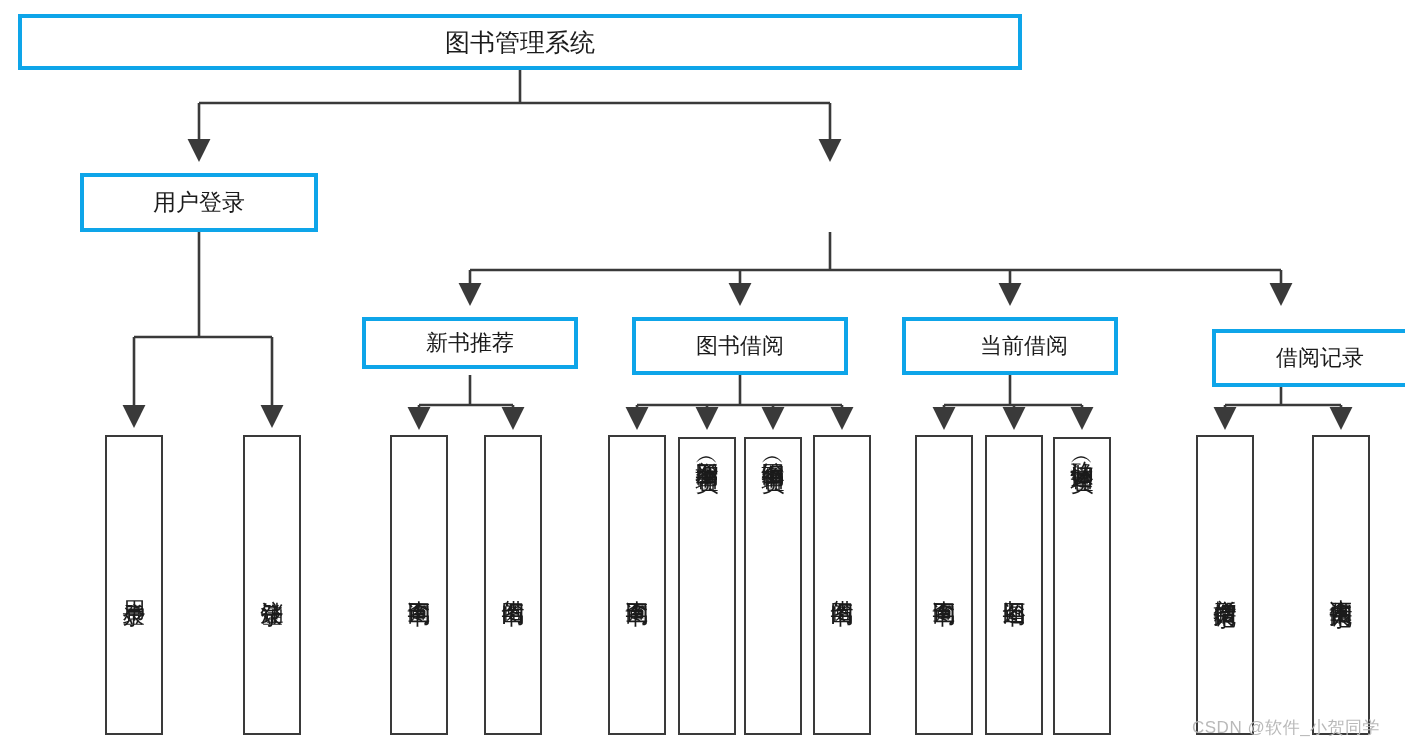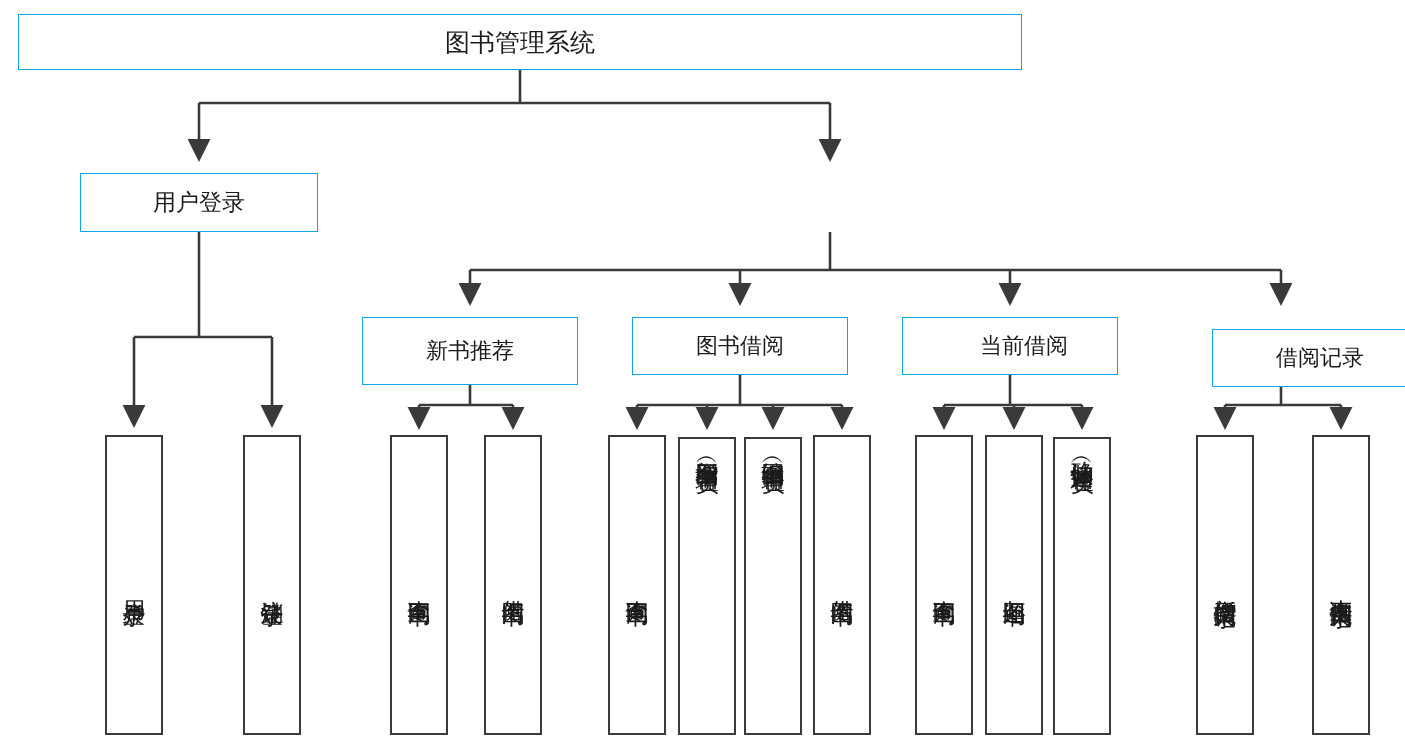--- a/index.html
+++ b/index.html
@@ -21,21 +21,21 @@
     position: absolute;
     left: 0;
     top: 0;
     width: 1405px;
     height: 747px;
     pointer-events: none;
   }
   .node {
     position: absolute;
     box-sizing: border-box;
-    border: 1px solid #0ea5e9;
+    border: 4px solid #0ea5e9;
     background: #ffffff;
     display: flex;
     align-items: center;
     justify-content: center;
     color: #1b1b1b;
     line-height: 1.12;
   }
   .node.root {
     font-size: 25px;
   }
@@ -130,21 +130,21 @@
   </svg>
 
   <div class="node root" style="left:18px; top:14px; width:1004px; height:56px;">
     <span>图书管理系统</span>
   </div>
 
   <div class="node lvl2" style="left:80px; top:173px; width:238px; height:59px;">
     <span>用户登录</span>
   </div>
 
-  <div class="node lvl3" style="left:362px; top:317px; width:216px; height:68px;">
+  <div class="node lvl3" style="left:362px; top:317px; width:216px; height:52px;">
     <span>新书推荐</span>
   </div>
   <div class="node lvl3" style="left:632px; top:317px; width:216px; height:58px;text-align:right;">
     <span>图书借阅</span>
   </div>
   <div class="node lvl3" style="left:902px; top:317px; width:216px; height:58px;padding-left:28px;">
     <span>当前借阅</span>
   </div>
   <div class="node lvl3" style="left:1212px; top:317px; width:216px; height:58px;margin-top:12px;">
     <span>借阅记录</span>
@@ -161,14 +161,15 @@
   <div class="leaf anchor-top" style="left:744px; top:437px; width:58px; height:298px;">编辑图书（管理员）</div>
   <div class="leaf" style="left:813px; top:435px; width:58px; height:300px;">借阅图书</div>
 
   <div class="leaf" style="left:915px; top:435px; width:58px; height:300px;">查询图书</div>
   <div class="leaf" style="left:985px; top:435px; width:58px; height:300px;">归还图书</div>
   <div class="leaf anchor-top" style="left:1053px; top:437px; width:58px; height:298px;">确认归还（管理员）</div>
 
   <div class="leaf" style="left:1196px; top:435px; width:58px; height:300px;">新增借阅记录</div>
   <div class="leaf" style="left:1312px; top:435px; width:58px; height:300px;">查询借阅记录</div>
 
+  <div class="watermark" style="left:1192px; top:716px;">CSDN @软件_小贺同学</div>
 
 </div>
 
 </body></html>

